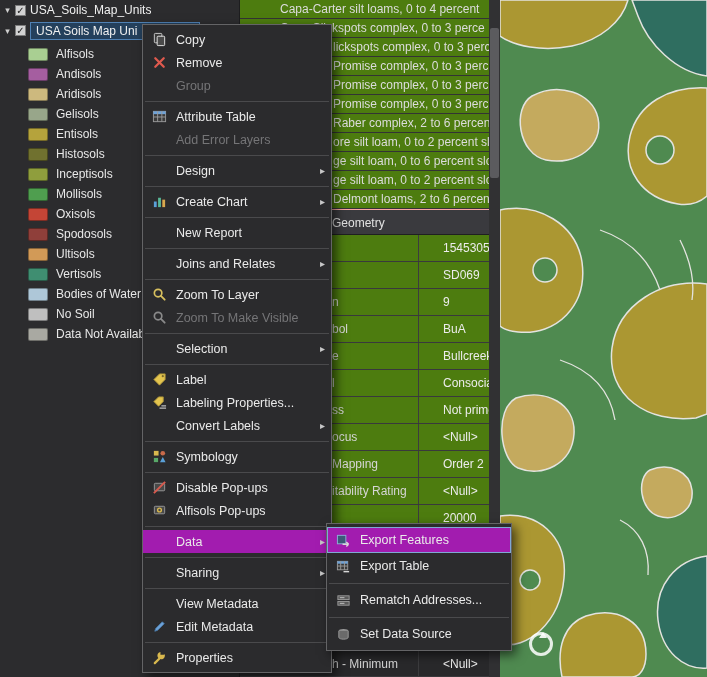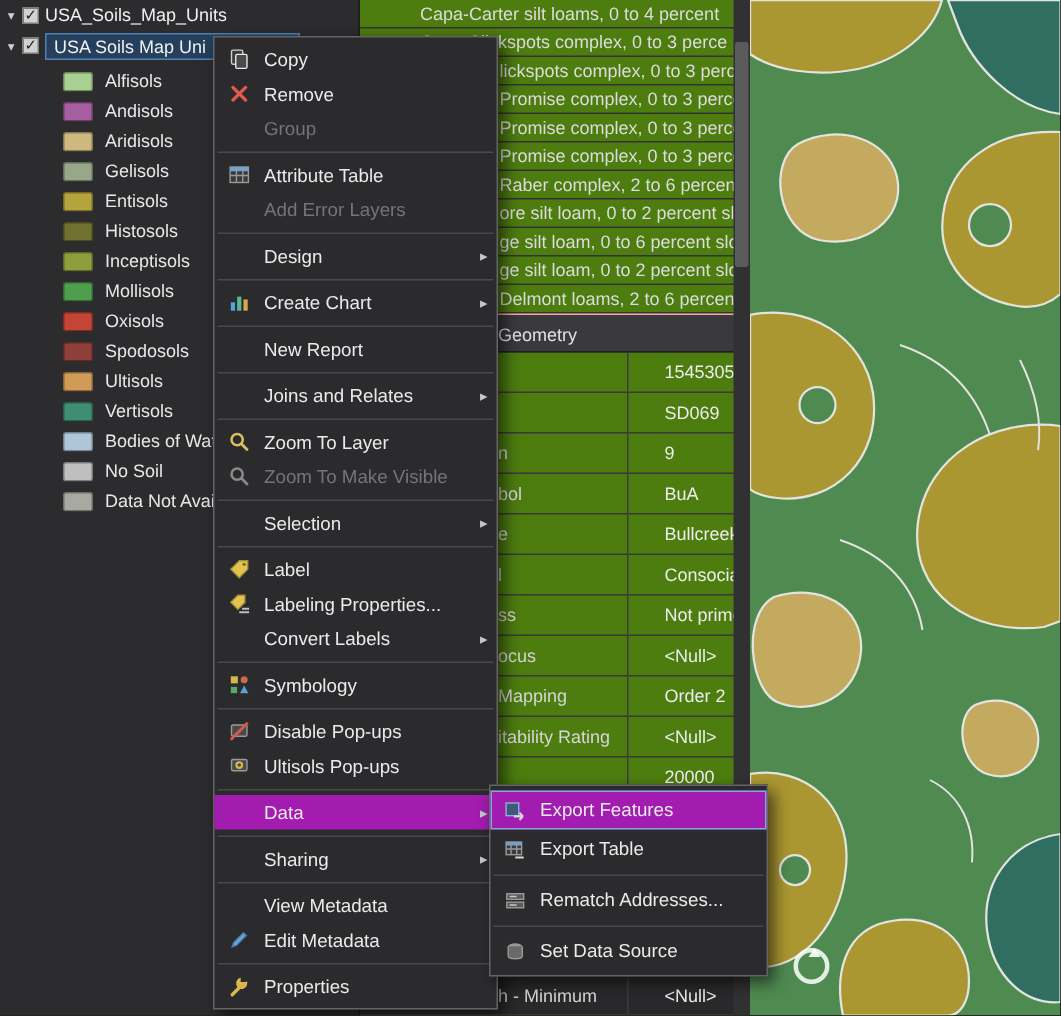--- a/index.html
+++ b/index.html
@@ -9,21 +9,21 @@
 
   
   .contents-pane { position:absolute; left:0; top:0; width:240px; height:677px; background:#2c2c2e; border-right:1px solid #1d1d1f; z-index:2; }
   .tree-row { display:flex; align-items:center; height:20px; padding-left:2px; white-space:nowrap; }
   .caret { width:11px; color:#cfcfcf; font-size:9px; text-align:center; flex:none; }
   .caret::before { content:"▾"; }
   .cb { width:11px; height:11px; flex:none; margin:0 4px 0 2px; background:#d2d2d2; border:1px solid #7c7c7c; color:#1d1d1d; font-size:10px; line-height:9px; text-align:center; }
   .cb::before { content:"✓"; }
   .tree-label { color:#f0f0f0; overflow:hidden; }
   .layer-sel { border:1px solid #4f81b4; background:#24405c; padding:1px 5px; width:170px; overflow:hidden; white-space:nowrap; }
-  .legend { margin-top:3px;padding-left:14px; }
+  .legend { margin-top:3px; }
   .legend-row { display:flex; align-items:center; height:20px; padding-left:28px; }
   .swatch { width:20px; height:13px; border-radius:2px; border:1px solid rgba(0,0,0,.35); flex:none; }
   .legend-label { margin-left:8px; color:#e8e8e8; white-space:nowrap; }
 
   
   .popup-pane { position:absolute; left:240px; top:0; width:260px; height:677px; background:#4d7c0f; z-index:2; overflow:hidden; }
   .popup-list { }
   .popup-row { height:19px; line-height:19px; padding-left:93px; white-space:nowrap; overflow:hidden; color:#dcdcdc; border-bottom:1px solid #333335; }
   .popup-row:nth-child(-n+2) { padding-left:40px; }
   .geometry-header { height:26px; line-height:26px; background:#3a3a3e; border-top:1px solid #fca5a5; border-bottom:1px solid #1f1f21; padding-left:92px; color:#e2e2e2; }
@@ -369,21 +369,21 @@
         </span>
         <span class="mi-label">Disable Pop-ups</span>
       </div>
       <div class="menu-item">
         <span class="mi-icon">
           <svg viewBox="0 0 16 16">
             <rect x="2.5" y="3.5" width="11" height="8" rx="1" fill="#4a4a4a" stroke="#9a9a9a"></rect>
             <circle cx="8" cy="7.5" r="2" fill="none" stroke="#d8b84e" stroke-width="1.5"></circle>
           </svg>
         </span>
-        <span class="mi-label">Ultisols Pop-ups</span>
+        <span class="mi-label">Alfisols Pop-ups</span>
       </div>
       <div class="menu-sep"></div>
       <div class="menu-item highlighted">
         <span class="mi-icon"></span>
         <span class="mi-label">Data</span>
         <span class="mi-arrow">▸</span>
       </div>
       <div class="menu-sep"></div>
       <div class="menu-item">
         <span class="mi-icon"></span>

